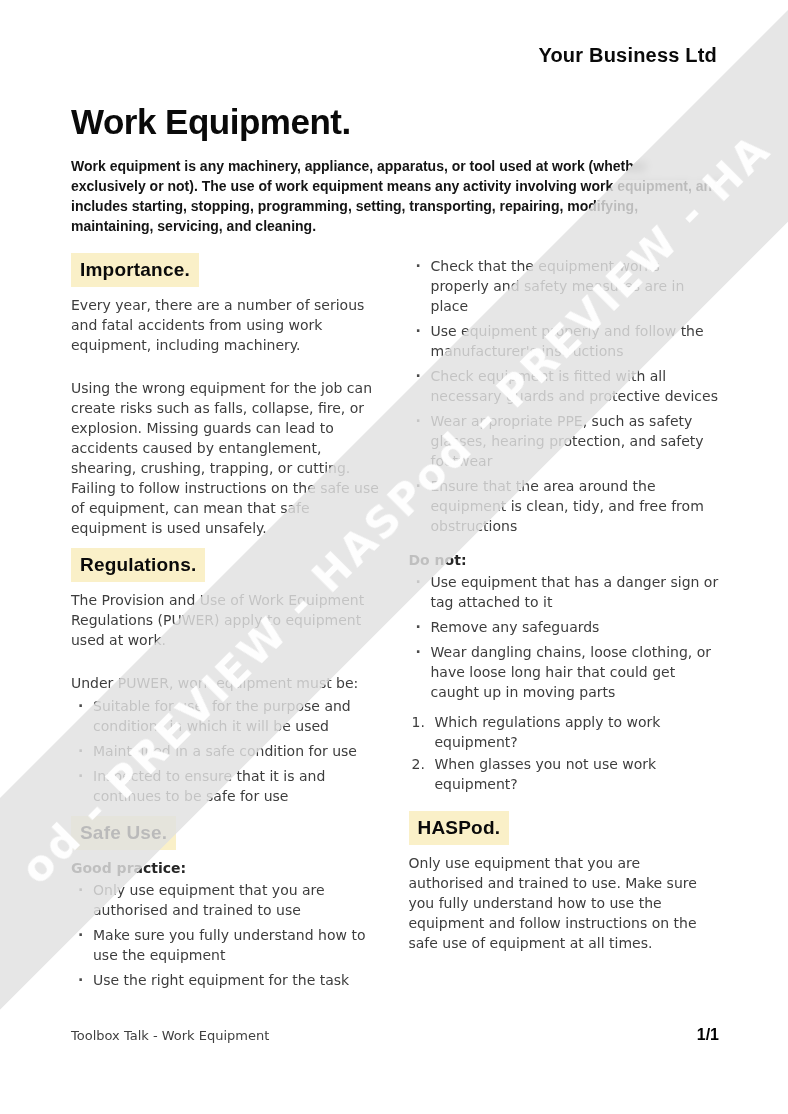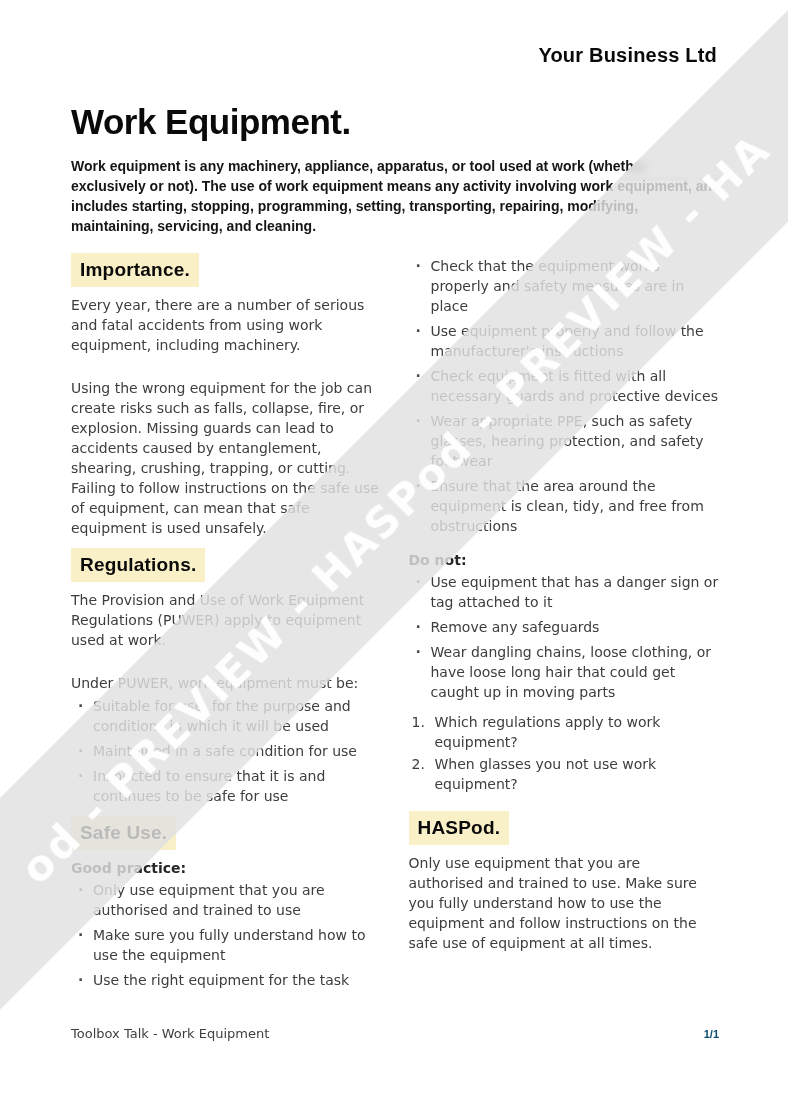--- a/index.html
+++ b/index.html
@@ -71,21 +71,21 @@
     content:counter(q) ".";position:absolute;left:3px;top:0;color:#3d3d3d;
   }
 
   .footer{
     position:absolute;left:71px;right:69px;top:990px;
     display:flex;justify-content:space-between;align-items:baseline;
     font-size:13px;color:#3f3f3f;margin-top:36px;
   }
   .footer .pagenum{
     font-family:"Liberation Sans",sans-serif;font-weight:bold;
-    font-size:11px;color:#0c4a6e;
+    font-size:16px;color:#000000;
   }
 
   .watermark{
     position:absolute;left:-448px;top:377px;width:1800px;height:150px;
     transform:rotate(-45deg);
     background:rgba(225,225,225,0.82);
     -webkit-backdrop-filter:blur(4px);backdrop-filter:blur(4px);
     display:flex;align-items:center;justify-content:center;
     z-index:5;pointer-events:none;
   }

